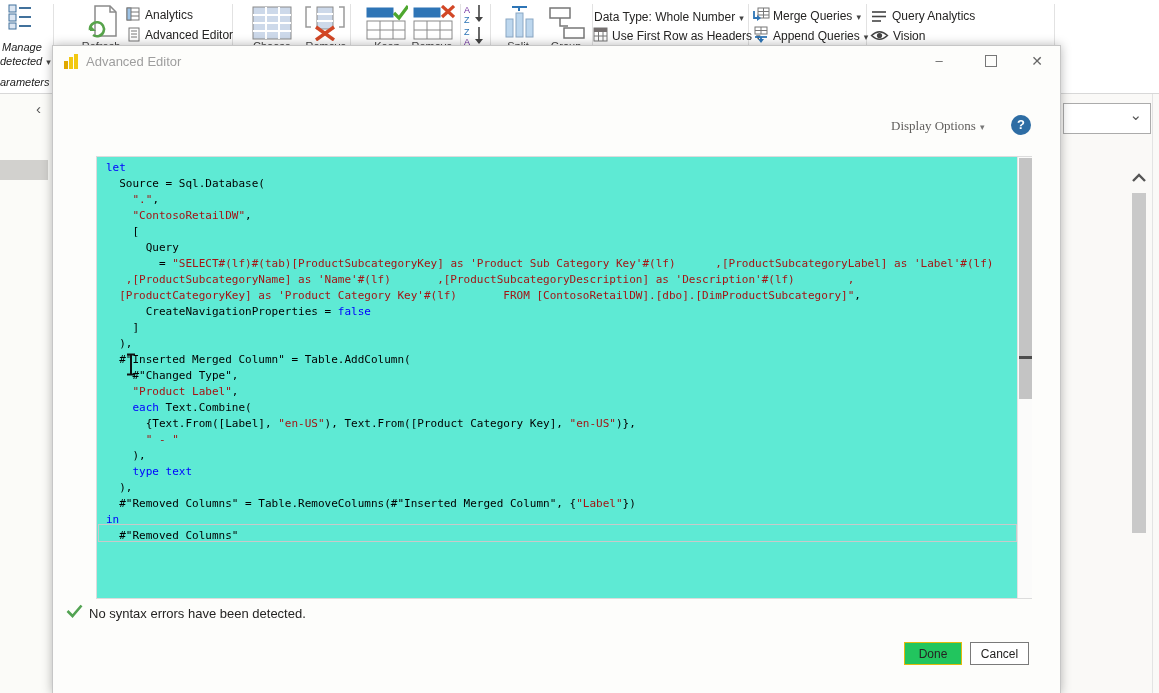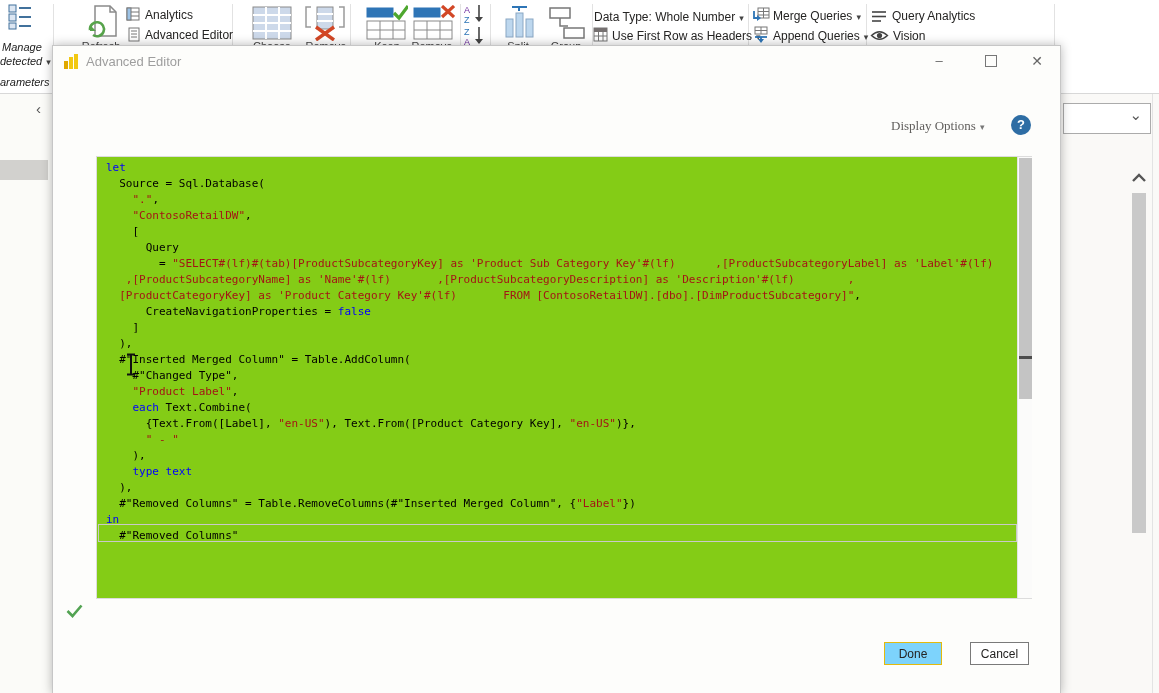--- a/index.html
+++ b/index.html
@@ -41,40 +41,40 @@
            font-size:13px;line-height:18px;cursor:pointer;}
   .maxbox{display:inline-block;width:10px;height:10px;border:1px solid #777;margin-top:3px;}
 
   .query-title{position:absolute;left:28px;top:48px;font-size:30px;font-weight:300;color:#3b3b3b;}
   .display-options{position:absolute;left:838px;top:72px;font-size:13px;color:#605e5c;cursor:pointer;font-family:Liberation Serif, serif;}
   .display-options .caret{color:#777;}
   .help-circle{position:absolute;left:958px;top:69px;width:20px;height:20px;border-radius:50%;
                background:#2e6da4;color:#fff;font-size:13px;font-weight:bold;text-align:center;
                line-height:20px;cursor:pointer;}
 
-  .editor{position:absolute;left:43px;top:110px;width:936px;height:443px;background:#84cc16;
+  .editor{position:absolute;left:43px;top:110px;width:936px;height:443px;background:#5eead4;
           border:1px solid #dcdcdc;box-sizing:border-box;}
   .code-pre{position:absolute;left:9px;top:3px;margin:0;
             font-family:"DejaVu Sans Mono","Liberation Mono",monospace;
             font-size:11px;line-height:16px;white-space:pre;color:#000;}
   .seg-k{color:#0000ff;}
   .seg-s{color:#a31515;}
   .cur-line{position:absolute;left:1px;top:367px;width:917px;height:16px;border:1px solid #c9c9c9;}
   .ed-scroll{position:absolute;left:920px;top:0;width:14px;height:441px;background:#fbfbfa;
              border-left:1px solid #e3e3e3;}
   .ed-thumb{position:absolute;left:1px;top:1px;width:13px;height:241px;background:#c4c4c4;}
   .ed-marker{position:absolute;left:1px;top:199px;width:13px;height:3px;background:#4d4d4d;}
   .ibeam{position:absolute;left:28px;top:196px;}
 
   .status-row{position:absolute;left:13px;top:558px;height:18px;}
   .status-text{position:absolute;left:36px;top:560px;font-size:13px;color:#252423;}
 
   .btn{position:absolute;top:596px;height:23px;font-size:12px;text-align:center;line-height:23px;
        cursor:pointer;box-sizing:border-box;}
-  .btn-done{left:831px;width:58px;background:#7dd3fc;color:#252423;border:1px solid #e3ba0d;}
+  .btn-done{left:851px;width:58px;background:#22c55e;color:#252423;border:1px solid #e3ba0d;}
   .btn-cancel{left:917px;width:59px;background:#ffffff;color:#252423;border:1px solid #7a7a7a;}
 
   .icon{display:inline-block;}
 </style>
 </head>
 <body>
 
 <div class="stage">
 
   <div class="ribbon">
@@ -333,18 +333,19 @@
         <div class="ed-thumb"></div>
         <div class="ed-marker"></div>
       </div>
     </div>
 
     <span class="status-row icon">
       <svg width="17" height="14" viewBox="0 0 17 14">
         <path d="M1.5 7 L6.5 12 L15.5 1.5" fill="none" stroke="#52a352" stroke-width="2.6"></path>
       </svg>
     </span>
+    <div class="status-text">No syntax errors have been detected.</div>
 
     <div class="btn btn-done">Done</div>
     <div class="btn btn-cancel">Cancel</div>
   </div>
 
 </div>
 
 </body></html>

